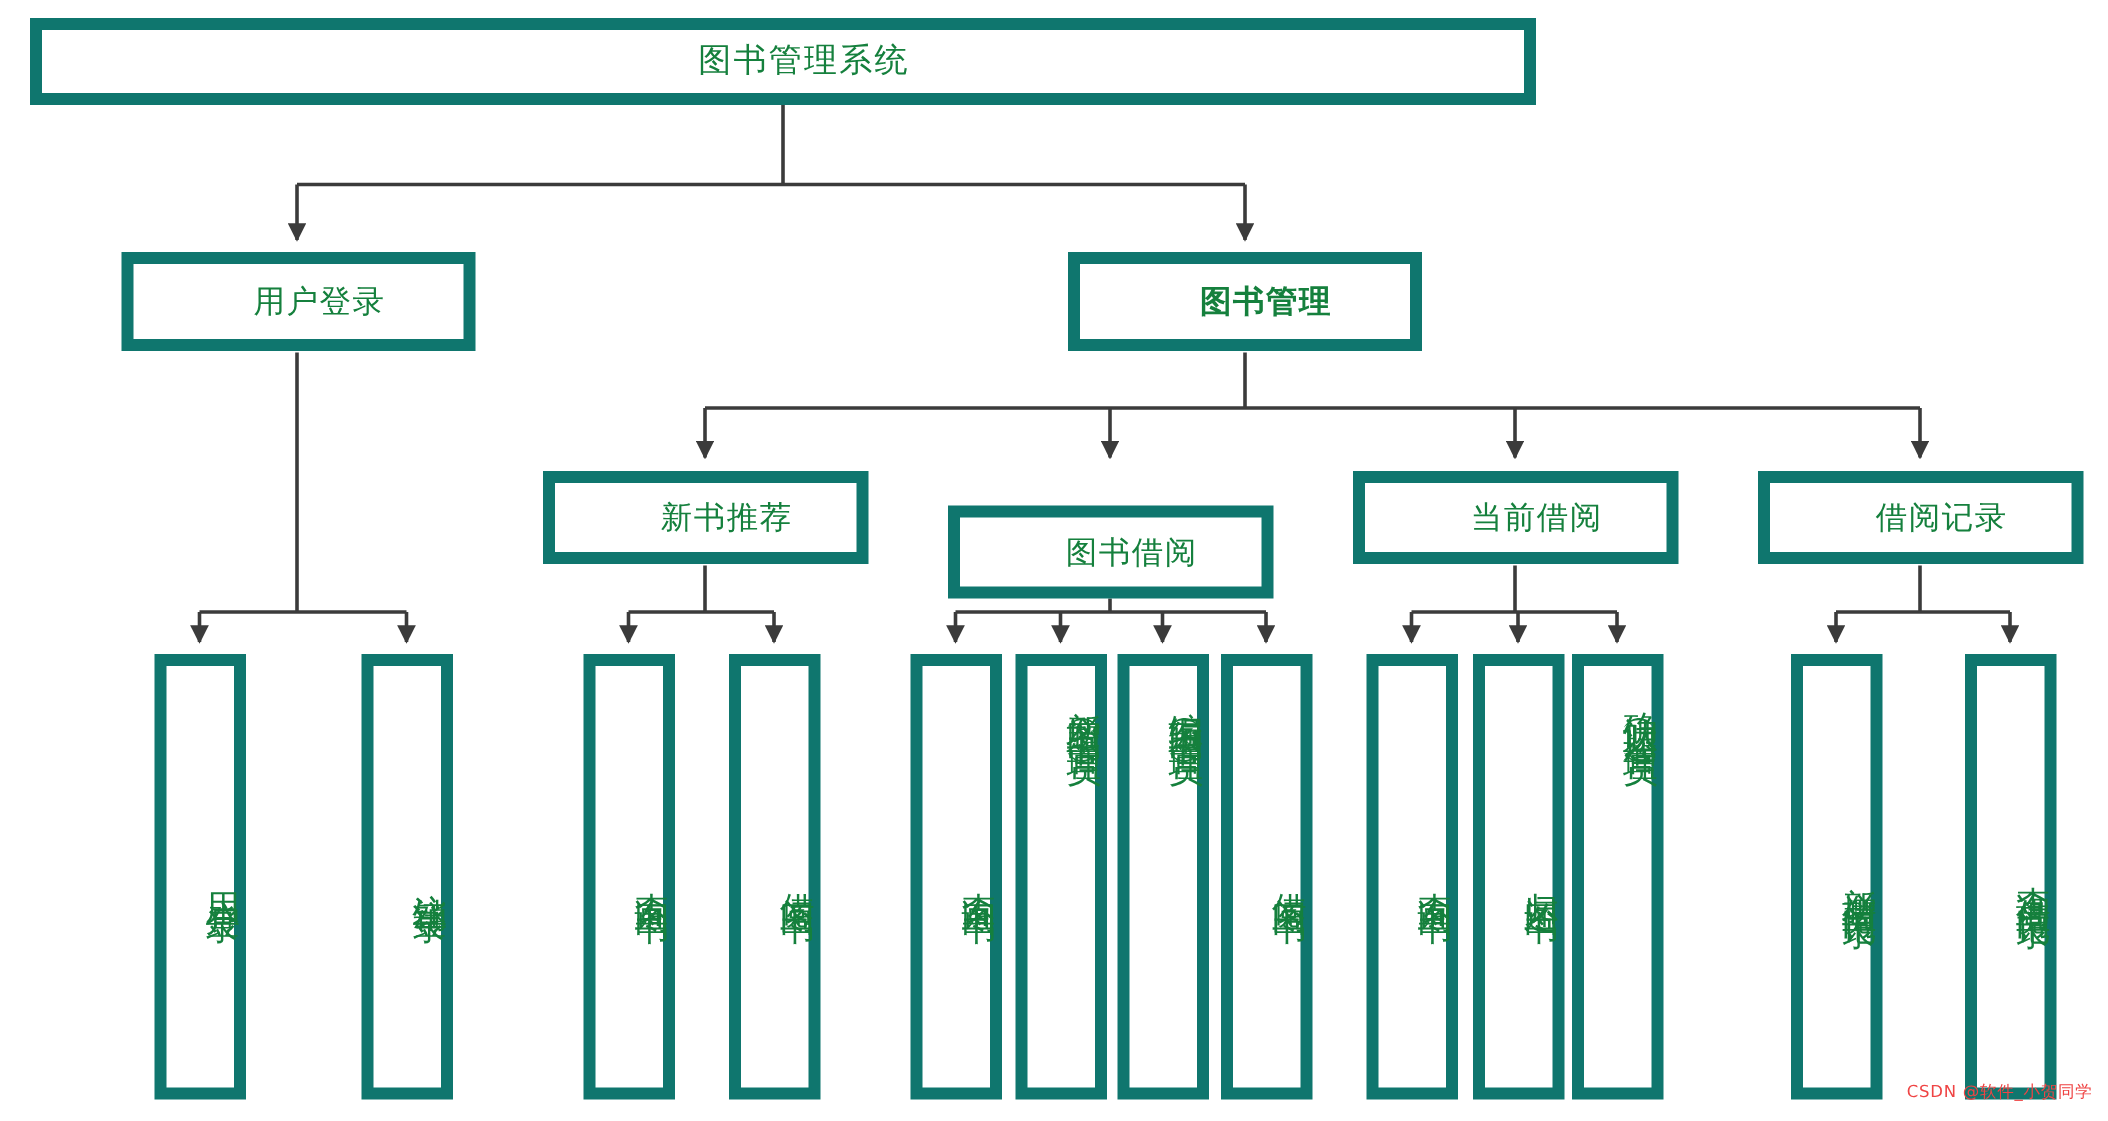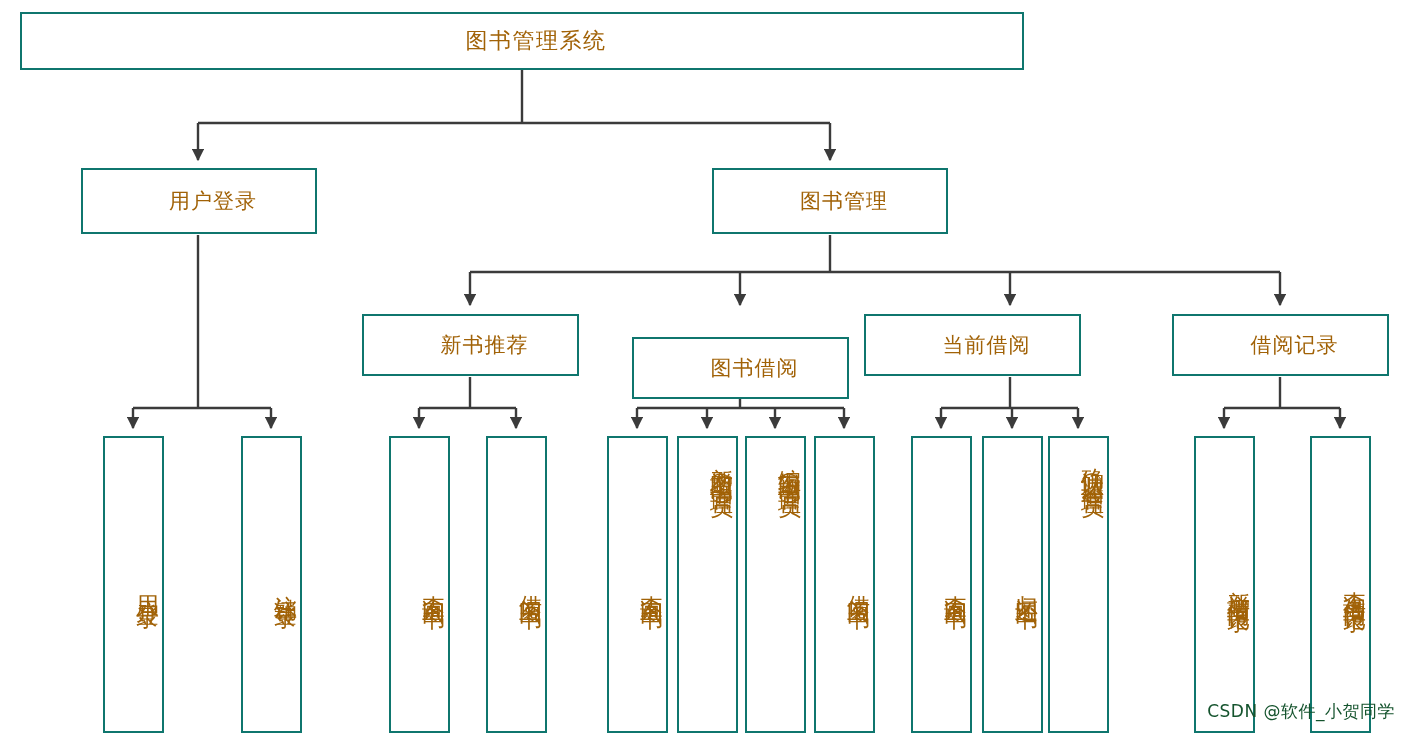--- a/index.html
+++ b/index.html
@@ -9,25 +9,25 @@
     position:relative;
     width:1405px;height:747px;
     background:#ffffff;
     overflow:hidden;
   }
   #edges{position:absolute;left:0;top:0;width:1405px;height:747px;}
   .node{
     position:absolute;
     box-sizing:border-box;
     background:#ffffff;
-    border:2px solid #0f766e;
+    border:8px solid #0f766e;
     display:flex;
     align-items:center;
     justify-content:center;
-    color:#a16207;
+    color:#15803d;
     z-index:2;
     padding-left:28px;
   }
   .node .lbl{
     display:block;
     text-align:center;
     line-height:1.18;
     white-space:nowrap;
   }
   
@@ -50,23 +50,23 @@
     line-height:1;
     white-space:nowrap;
   }
   .node.vert.mid{
     align-items:center;
     padding-top:0;
   }
   .watermark{
     position:absolute;
     right:10px;
-    bottom:24px;
-    font-size:17px;
-    color:#14532d;
+    bottom:12px;
+    font-size:11px;
+    color:#ef4444;
     letter-spacing:0.5px;
     z-index:3;
     white-space:nowrap;
   }
 </style>
 </head>
 <body>
 
 <div id="canvas">
 
@@ -124,33 +124,33 @@
   </svg>
 
   <div class="node horiz root" style="left:20px;top:12px;width:1004px;height:58px;">
     <span class="lbl">图书管理系统</span>
   </div>
 
   <div class="node horiz" style="left:81px;top:168px;width:236px;height:66px;">
     <span class="lbl">用户登录</span>
   </div>
 
-  <div class="node horiz" style="left:712px;top:168px;width:236px;height:66px;">
+  <div class="node horiz" style="left:712px;top:168px;width:236px;height:66px;font-weight:bold;">
     <span class="lbl">图书管理</span>
   </div>
 
   <div class="node horiz" style="left:362px;top:314px;width:217px;height:62px;font-family:Liberation Serif, serif;">
     <span class="lbl">新书推荐</span>
   </div>
 
   <div class="node horiz" style="left:632px;top:314px;width:217px;height:62px;margin-top:23px;">
     <span class="lbl">图书借阅</span>
   </div>
 
-  <div class="node horiz" style="left:864px;top:314px;width:217px;height:62px;">
+  <div class="node horiz" style="left:902px;top:314px;width:217px;height:62px;">
     <span class="lbl">当前借阅</span>
   </div>
 
   <div class="node horiz" style="left:1172px;top:314px;width:217px;height:62px;">
     <span class="lbl">借阅记录</span>
   </div>
 
   <div class="node vert mid" style="left:103px;top:436px;width:61px;height:297px;">
     <span class="lbl">用户登录</span>
   </div>

